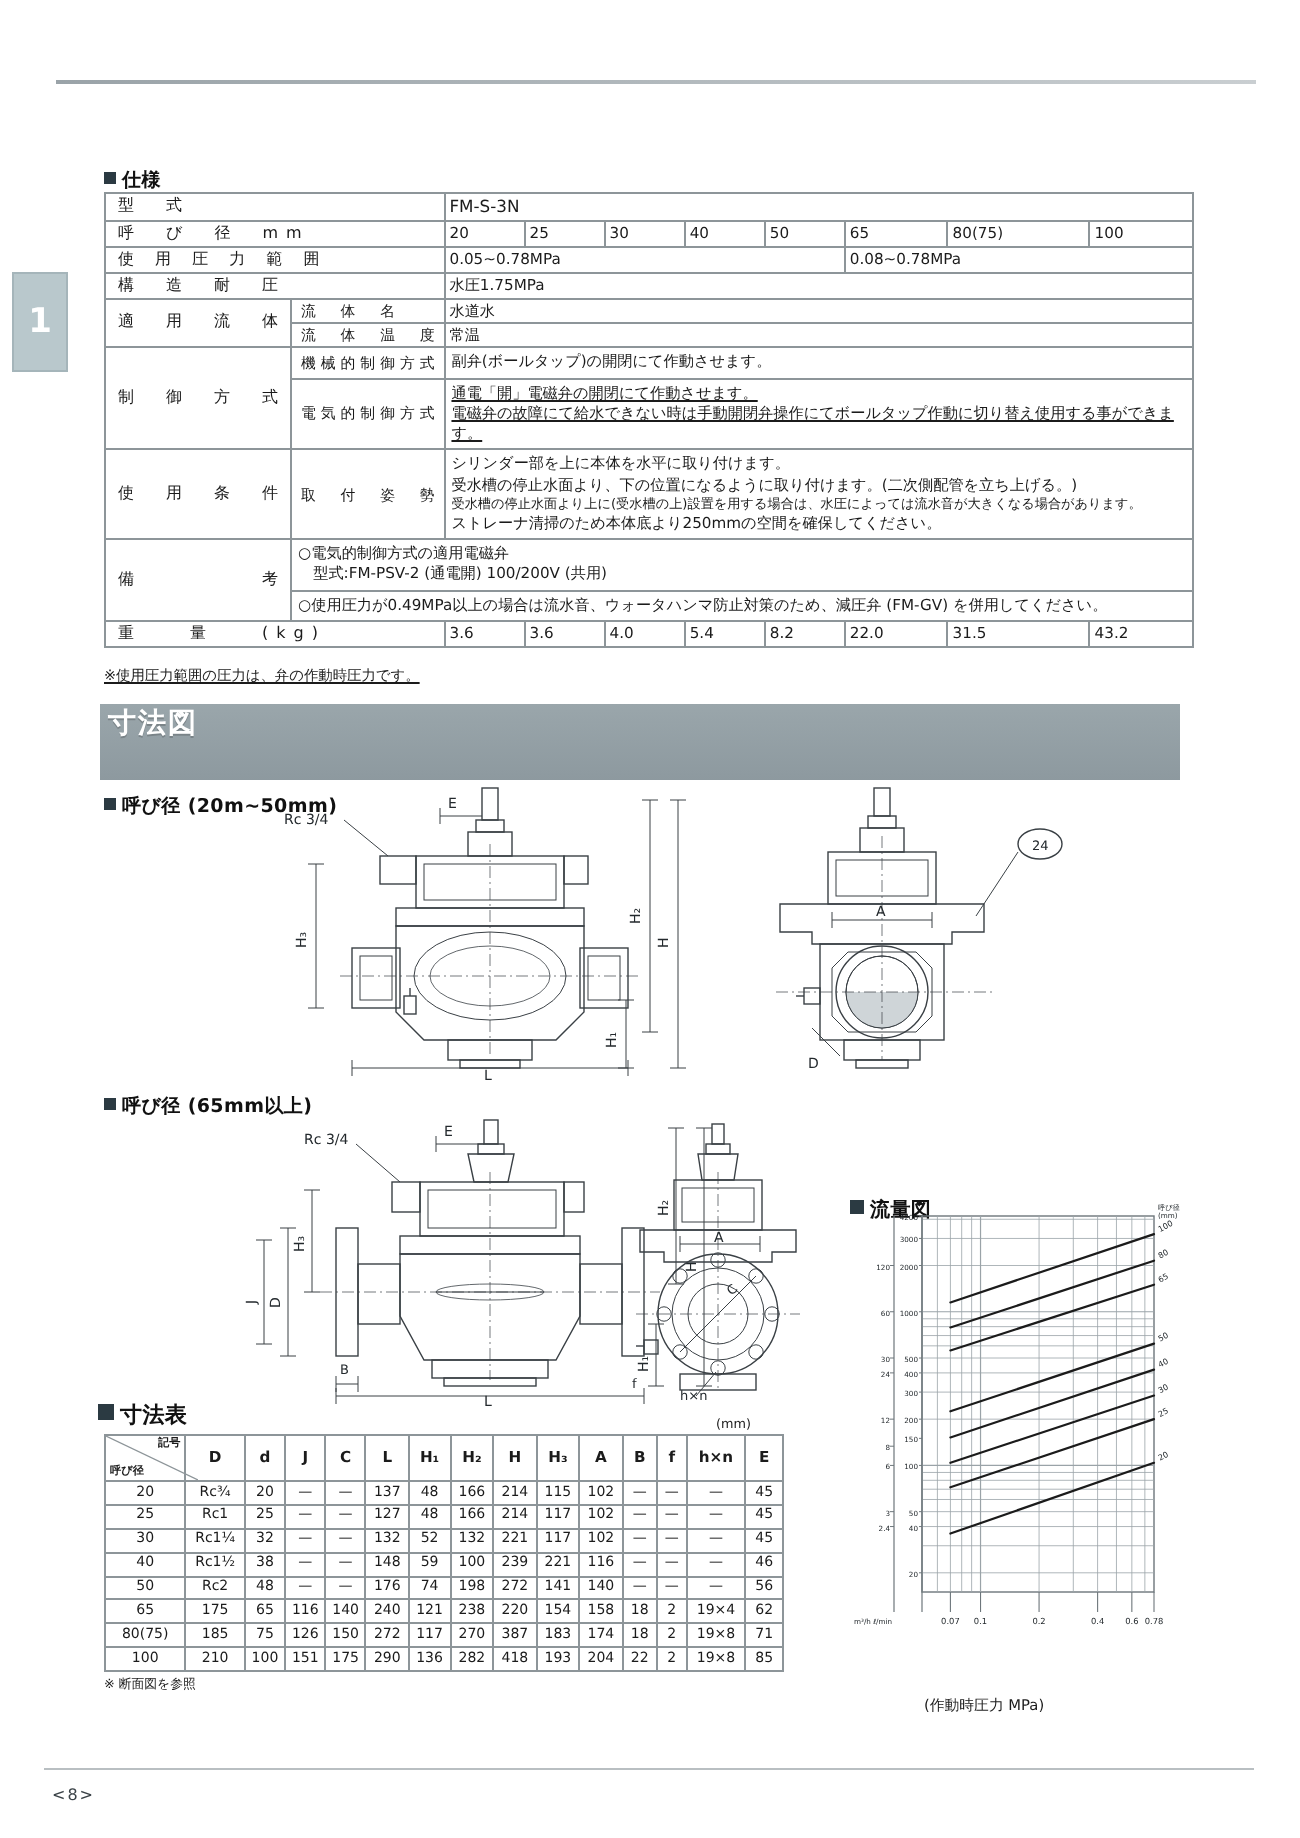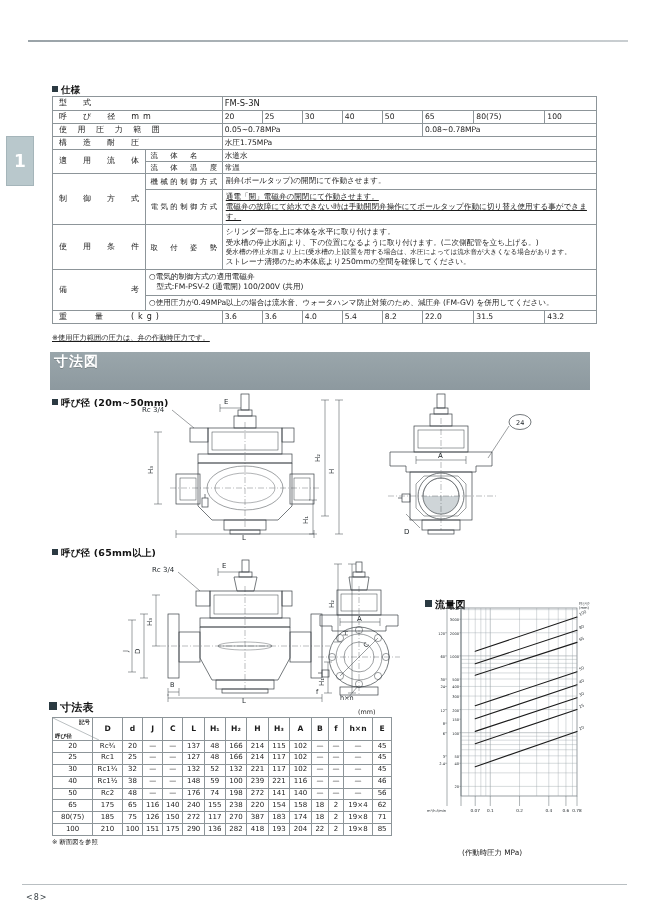--- a/index.html
+++ b/index.html
@@ -578,21 +578,21 @@
           <td>—</td>
           <td>56</td>
         </tr>
         <tr>
           <td>65</td>
           <td>175</td>
           <td>65</td>
           <td>116</td>
           <td>140</td>
           <td>240</td>
-          <td>155</td>
+          <td>121</td>
           <td>238</td>
           <td>220</td>
           <td>154</td>
           <td>158</td>
           <td>18</td>
           <td>2</td>
           <td>19×4</td>
           <td>62</td>
         </tr>
         <tr>

